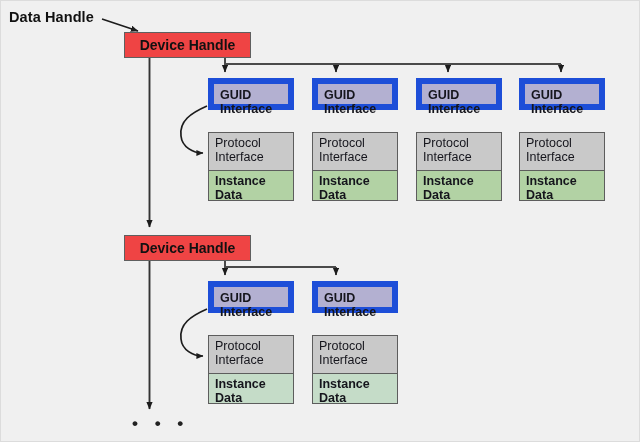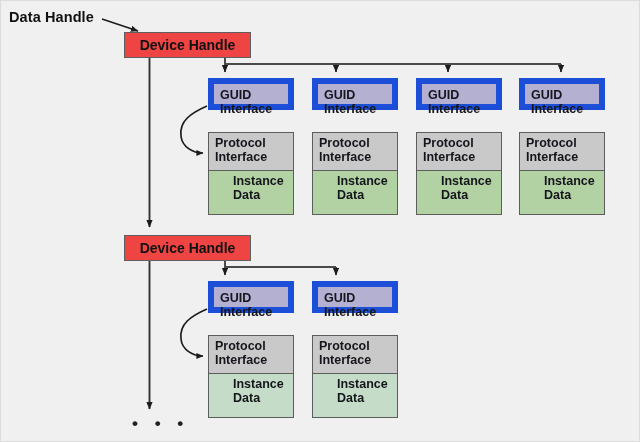--- a/index.html
+++ b/index.html
@@ -77,30 +77,30 @@
     width: 86px;
     border: 1px solid #5d5d5d;
     box-sizing: border-box;
   }
   .proto-cell {
     height: 37px;
     background: #c9c9c9;
     box-sizing: border-box;
     padding: 3px 8px 0 6px;
     font-size: 12.5px;
-    font-weight: bold;
+    font-weight: normal;
     color: #15151c;
     line-height: 1.12;
   }
   .inst-cell {
-    height: 44px;
+    height: 30px;
     background: #b2d2a4;
     border-top: 1px solid #5d5d5d;
     box-sizing: border-box;
-    padding: 3px 0 0 24px;
+    padding: 3px 0 0 6px;
     font-size: 12.5px;
     font-weight: bold;
     color: #15151c;
     line-height: 1.12;
   }
   .inst-cell.light {
     background: #c5dcc8;
   }
 
   .cell-line { display: block; }

